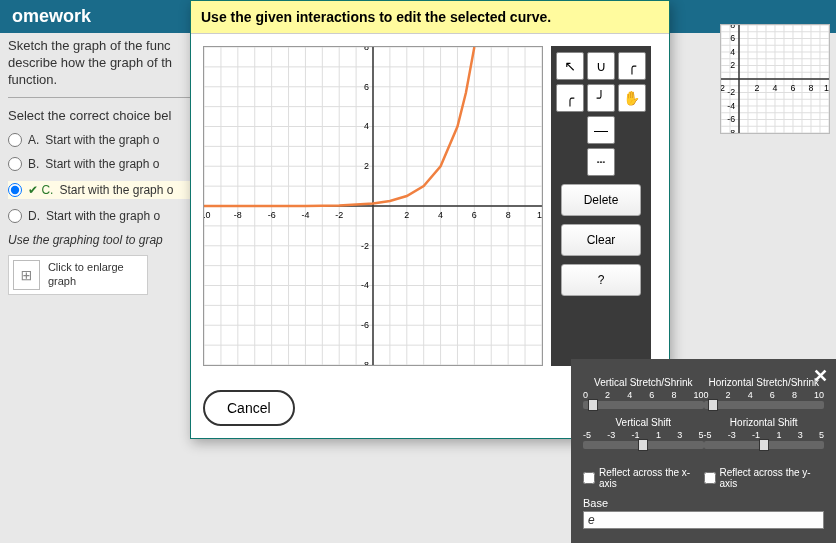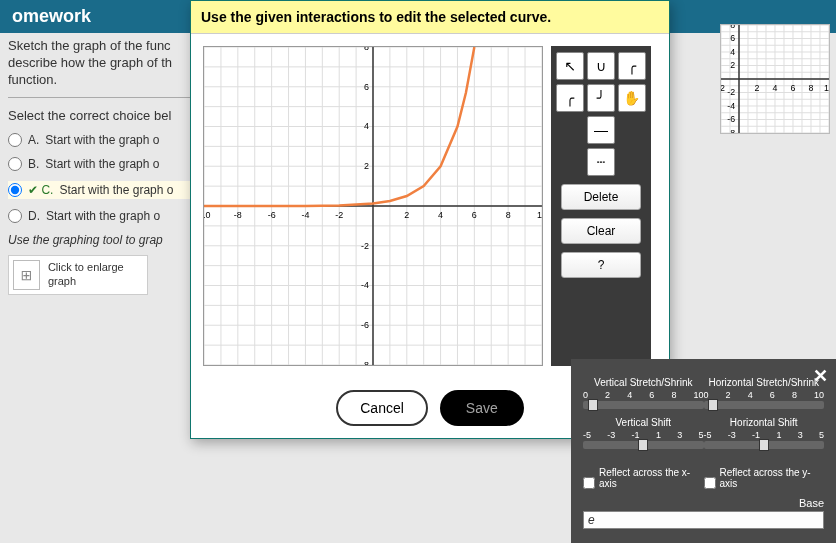--- a/index.html
+++ b/index.html
@@ -18,36 +18,36 @@
 .click-enlarge .icon { width: 30px; height: 30px; border: 1px solid #bbb; display: flex; align-items: center; justify-content: center; font-size: 14px; color: #888; }
 .click-enlarge .lbl { font-size: 11px; line-height: 1.2; }
 .modal { position: absolute; left: 190px; top: 0; width: 480px; background: #fff; border: 1px solid #0f766e; box-shadow: 2px 4px 12px rgba(0,0,0,.3); }
 .instruction-bar { background: #fffb9e; padding: 8px 10px; font-size: 14px; border-bottom: 1px solid #ccc; }
 .modal-body { display: flex; padding: 12px; gap: 8px; }
 .graph-area { width: 340px; height: 320px; border: 1px solid #999; background: #fff; position: relative; }
 .graph-area svg { width: 100%; height: 100%; }
 .tool-panel { width: 100px; background: #3a3a3a; padding: 6px; display: flex; flex-direction: column; gap: 4px; align-items: center; }
 .tool-row { display: flex; gap: 3px; }
 .tool-btn { width: 28px; height: 28px; background: #fff; border: 1px solid #888; border-radius: 2px; display: flex; align-items: center; justify-content: center; font-size: 14px; cursor: pointer; }
-.action-btn { width: 80px; height: 26px; background: linear-gradient(#fff,#eee); border: 1px solid #aaa; border-radius: 3px; font-size: 12px; margin-top: 4px; cursor: pointer; }
-.modal-footer { display: flex; justify-content: center; gap: 12px; padding: 12px; }
+.action-btn { width: 80px; height: 32px; background: linear-gradient(#fff,#eee); border: 1px solid #aaa; border-radius: 3px; font-size: 12px; margin-top: 4px; cursor: pointer; }
+.modal-footer { display: flex; justify-content: space-between; gap: 12px; padding: 12px; }
 .btn-cancel { padding: 8px 22px; border: 2px solid #333; border-radius: 20px; background: #fff; font-size: 14px; cursor: pointer; }
 .btn-save { padding: 8px 26px; border: none; border-radius: 20px; background: #000; color: #a3a3a3; font-size: 14px; cursor: pointer; }
 .transform-panel { position: absolute; right: 0; bottom: 0; width: 265px; background: #4a4a4a; color: #fff; padding: 10px 12px 14px; font-size: 11px; }
 .close-x { position: absolute; top: 6px; right: 8px; font-size: 18px; font-weight: bold; cursor: pointer; }
 .tp-row { display: flex; margin-top: 8px; }
 .tp-col { flex: 1; }
 .tp-col .lbl { font-size: 10px; text-align: center; margin-bottom: 2px; }
 .slider-ticks { font-size: 9px; display: flex; justify-content: space-between; margin-bottom: 1px; }
 .slider-bar { height: 8px; background: #666; border-radius: 2px; position: relative; }
 .slider-bar .handle { position: absolute; width: 10px; height: 12px; background: #ddd; border: 1px solid #333; top: -2px; }
-.checkbox-row { display: flex; align-items: flex-end; gap: 4px; margin-top: 10px; font-size: 10px; }
+.checkbox-row { display: flex; align-items: center; gap: 4px; margin-top: 10px; font-size: 10px; }
 .checkbox-row input { width: 12px; height: 12px; }
 .base-row { margin-top: 8px; }
-.base-row .lbl { font-size: 11px; text-align: right; margin-bottom: 2px; }
+.base-row .lbl { font-size: 11px; text-align: left; margin-bottom: 2px; }
 .base-input { width: 100%; height: 18px; background: #fff; color: #333; border: 1px solid #888; padding: 1px 4px; font-style: italic; font-size: 12px; }
 .mini-graph { position: absolute; right: 6px; top: 24px; width: 110px; height: 110px; background: #fff; border: 1px solid #bbb; }
 .mini-graph svg { width: 100%; height: 100%; }
 </style>
 </head>
 <body>
 
 <div class="header-bar">
   <span>omework</span>
 </div>

